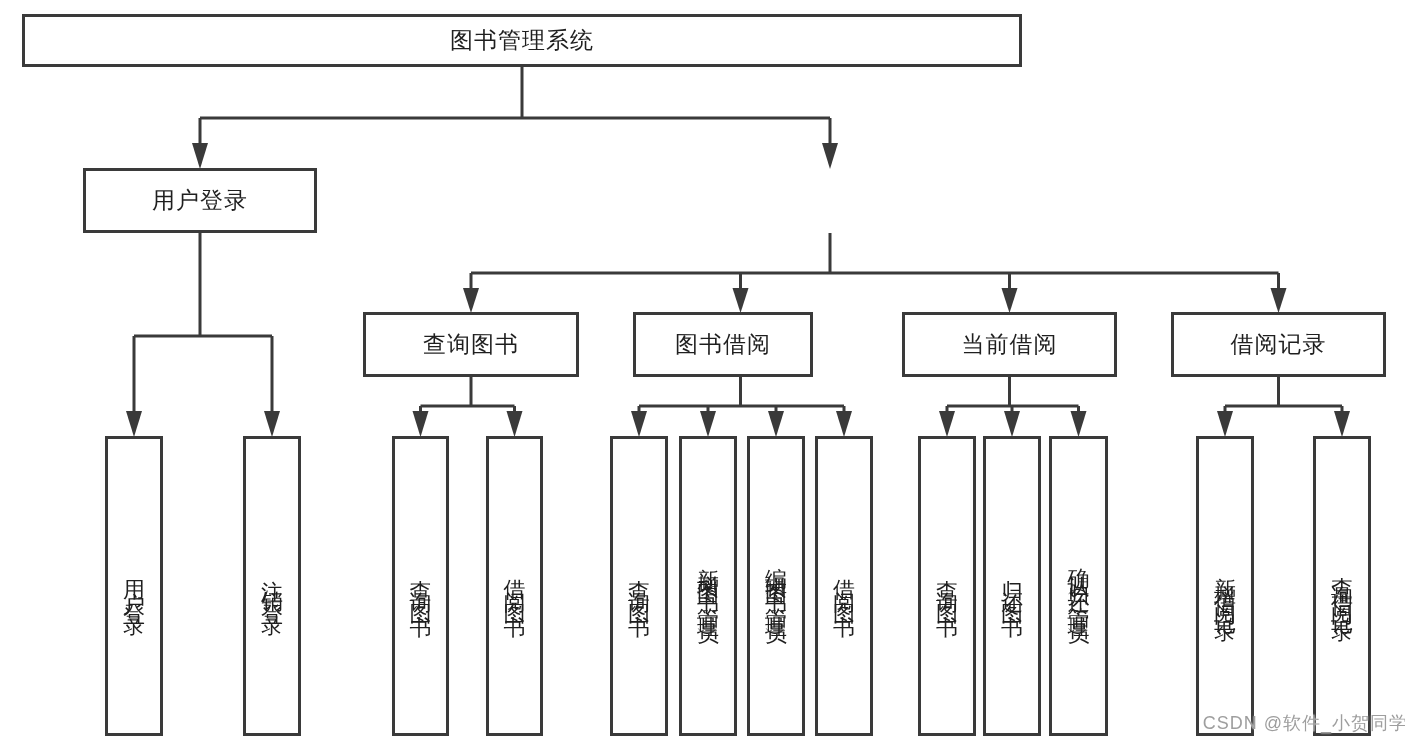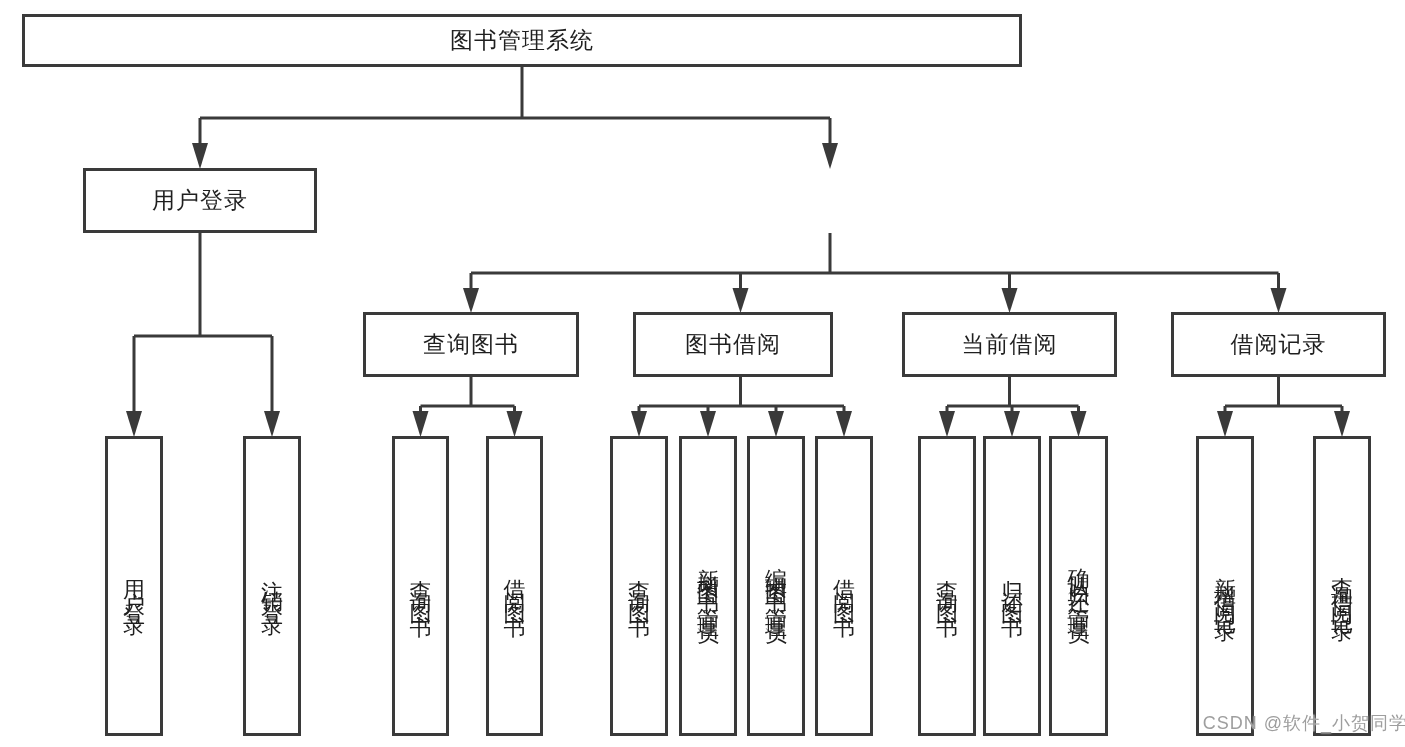--- a/index.html
+++ b/index.html
@@ -94,21 +94,21 @@
     <span>图书管理系统</span>
   </div>
 
   <div class="hbox" style="left:83px;top:168px;width:234px;height:65px">
     <span>用户登录</span>
   </div>
 
   <div class="hbox" style="left:363px;top:312px;width:216px;height:65px">
     <span>查询图书</span>
   </div>
-  <div class="hbox" style="left:633px;top:312px;width:200px;height:65px">
+  <div class="hbox" style="left:633px;top:312px;width:180px;height:65px">
     <span>图书借阅</span>
   </div>
   <div class="hbox" style="left:902px;top:312px;width:215px;height:65px">
     <span>当前借阅</span>
   </div>
   <div class="hbox" style="left:1171px;top:312px;width:215px;height:65px">
     <span>借阅记录</span>
   </div>
 
   <div class="vbox" style="left:105px;top:436px;width:58px;height:300px">

